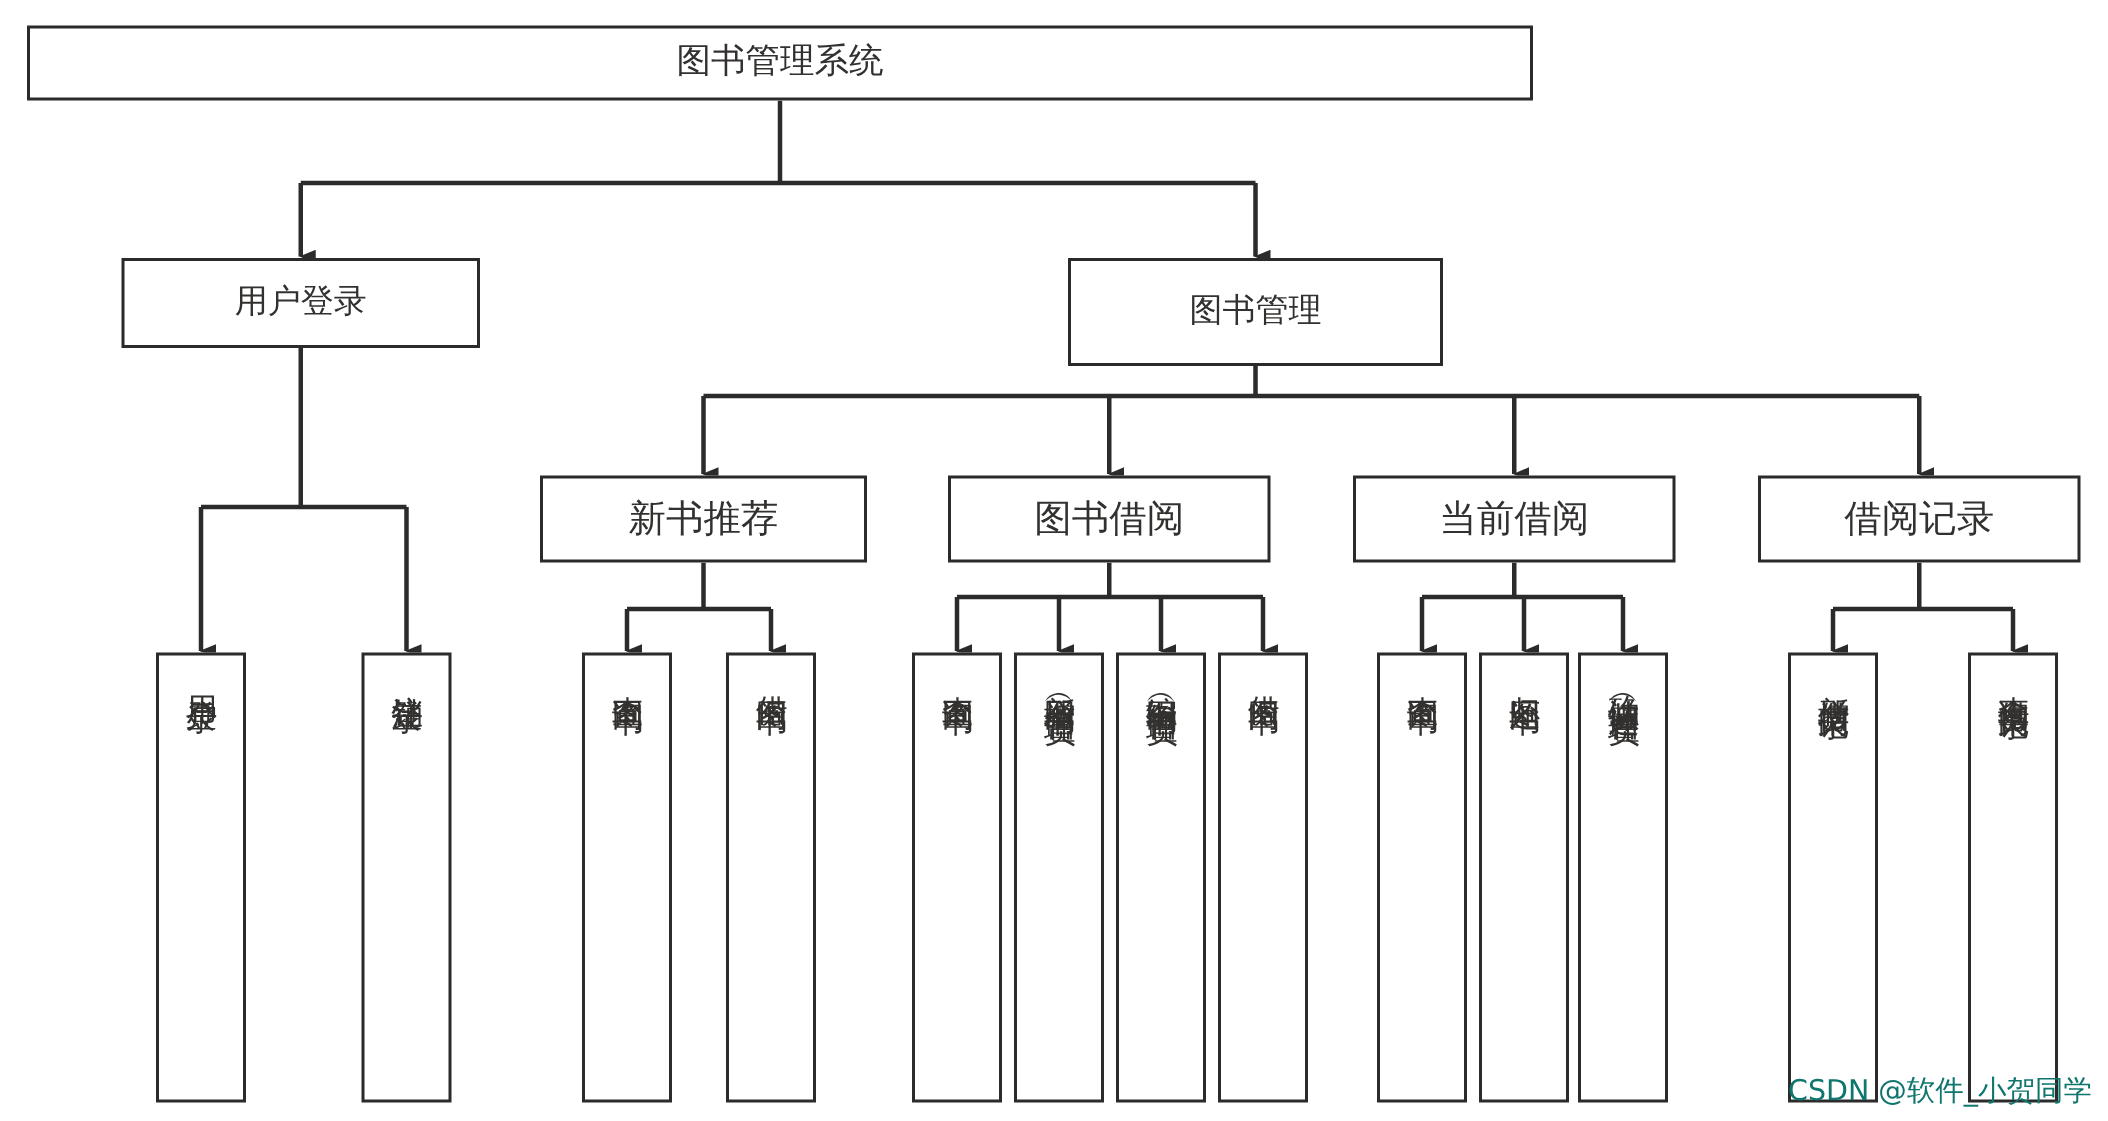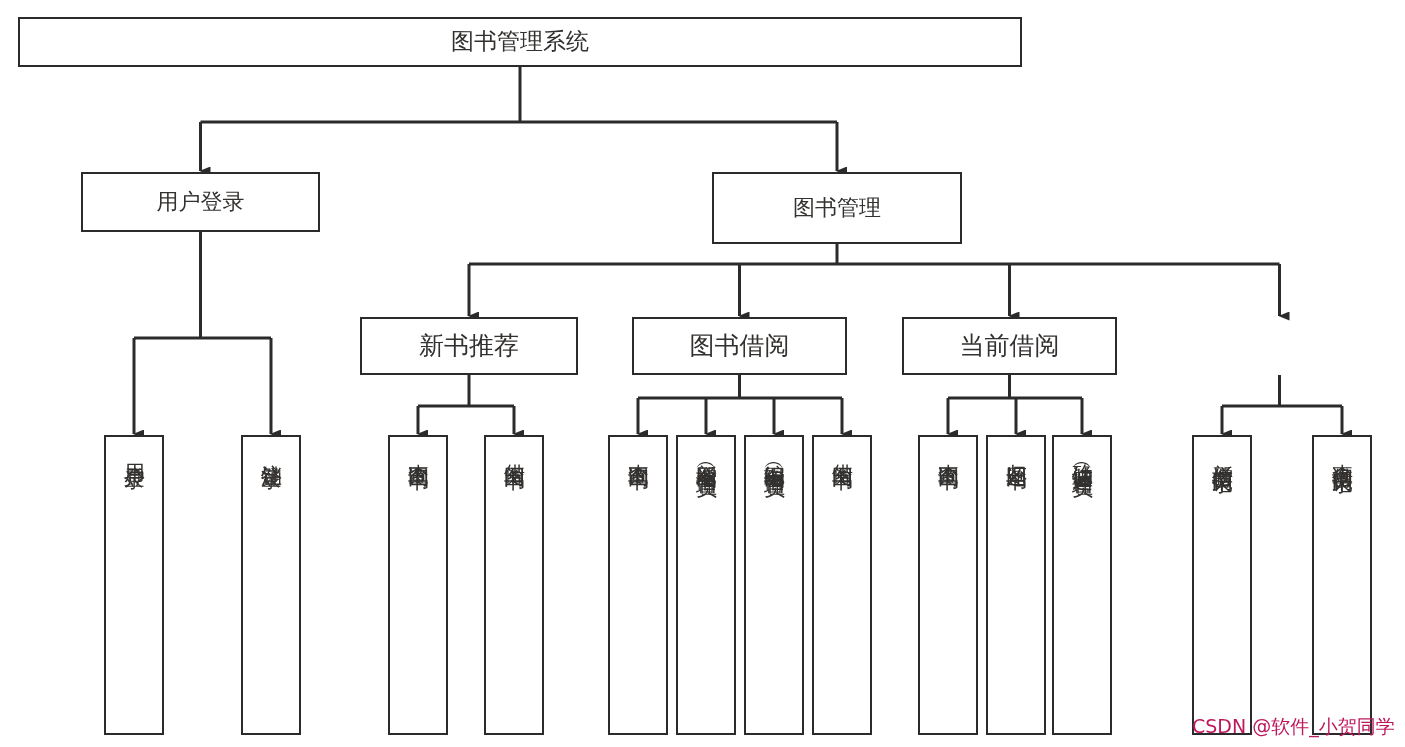--- a/index.html
+++ b/index.html
@@ -53,21 +53,21 @@
   .node.leaf .node-label {
     font-size: 21px;
     writing-mode: vertical-rl;
     text-orientation: upright;
     letter-spacing: 2px;
     line-height: 1.0;
     white-space: normal;
   }
   .watermark {
     position: absolute;
-    color: #be185d;
+    color: #0f766e;
     font-size: 19px;
     font-family: "DejaVu Sans", "Liberation Sans", sans-serif;
     white-space: nowrap;
     pointer-events: none;
   }
 </style>
 </head>
 <body>
 
 <div id="diagram-root">
@@ -125,20 +125,23 @@
   </div>
   <div class="node level-2" style="left: 360px; top: 317px; width: 218px; height: 58px;">
     <span class="node-label">新书推荐</span>
   </div>
   <div class="node level-2" style="left: 902px; top: 317px; width: 215px; height: 58px;">
     <span class="node-label">当前借阅</span>
   </div>
   <div class="node level-2" style="left: 632px; top: 317px; width: 215px; height: 58px;">
     <span class="node-label">图书借阅</span>
   </div>
+  <div class="node level-2" style="left: 1172px; top: 317px; width: 215px; height: 58px;">
+    <span class="node-label">借阅记录</span>
+  </div>
 
   <div class="node leaf" style="left: 104px; top: 435px; width: 60px; height: 300px;">
     <span class="node-label">用户登录</span>
   </div>
   <div class="node leaf" style="left: 241px; top: 435px; width: 60px; height: 300px;">
     <span class="node-label">注销登录</span>
   </div>
   <div class="node leaf" style="left: 388px; top: 435px; width: 60px; height: 300px;">
     <span class="node-label">查询图书</span>
   </div>

